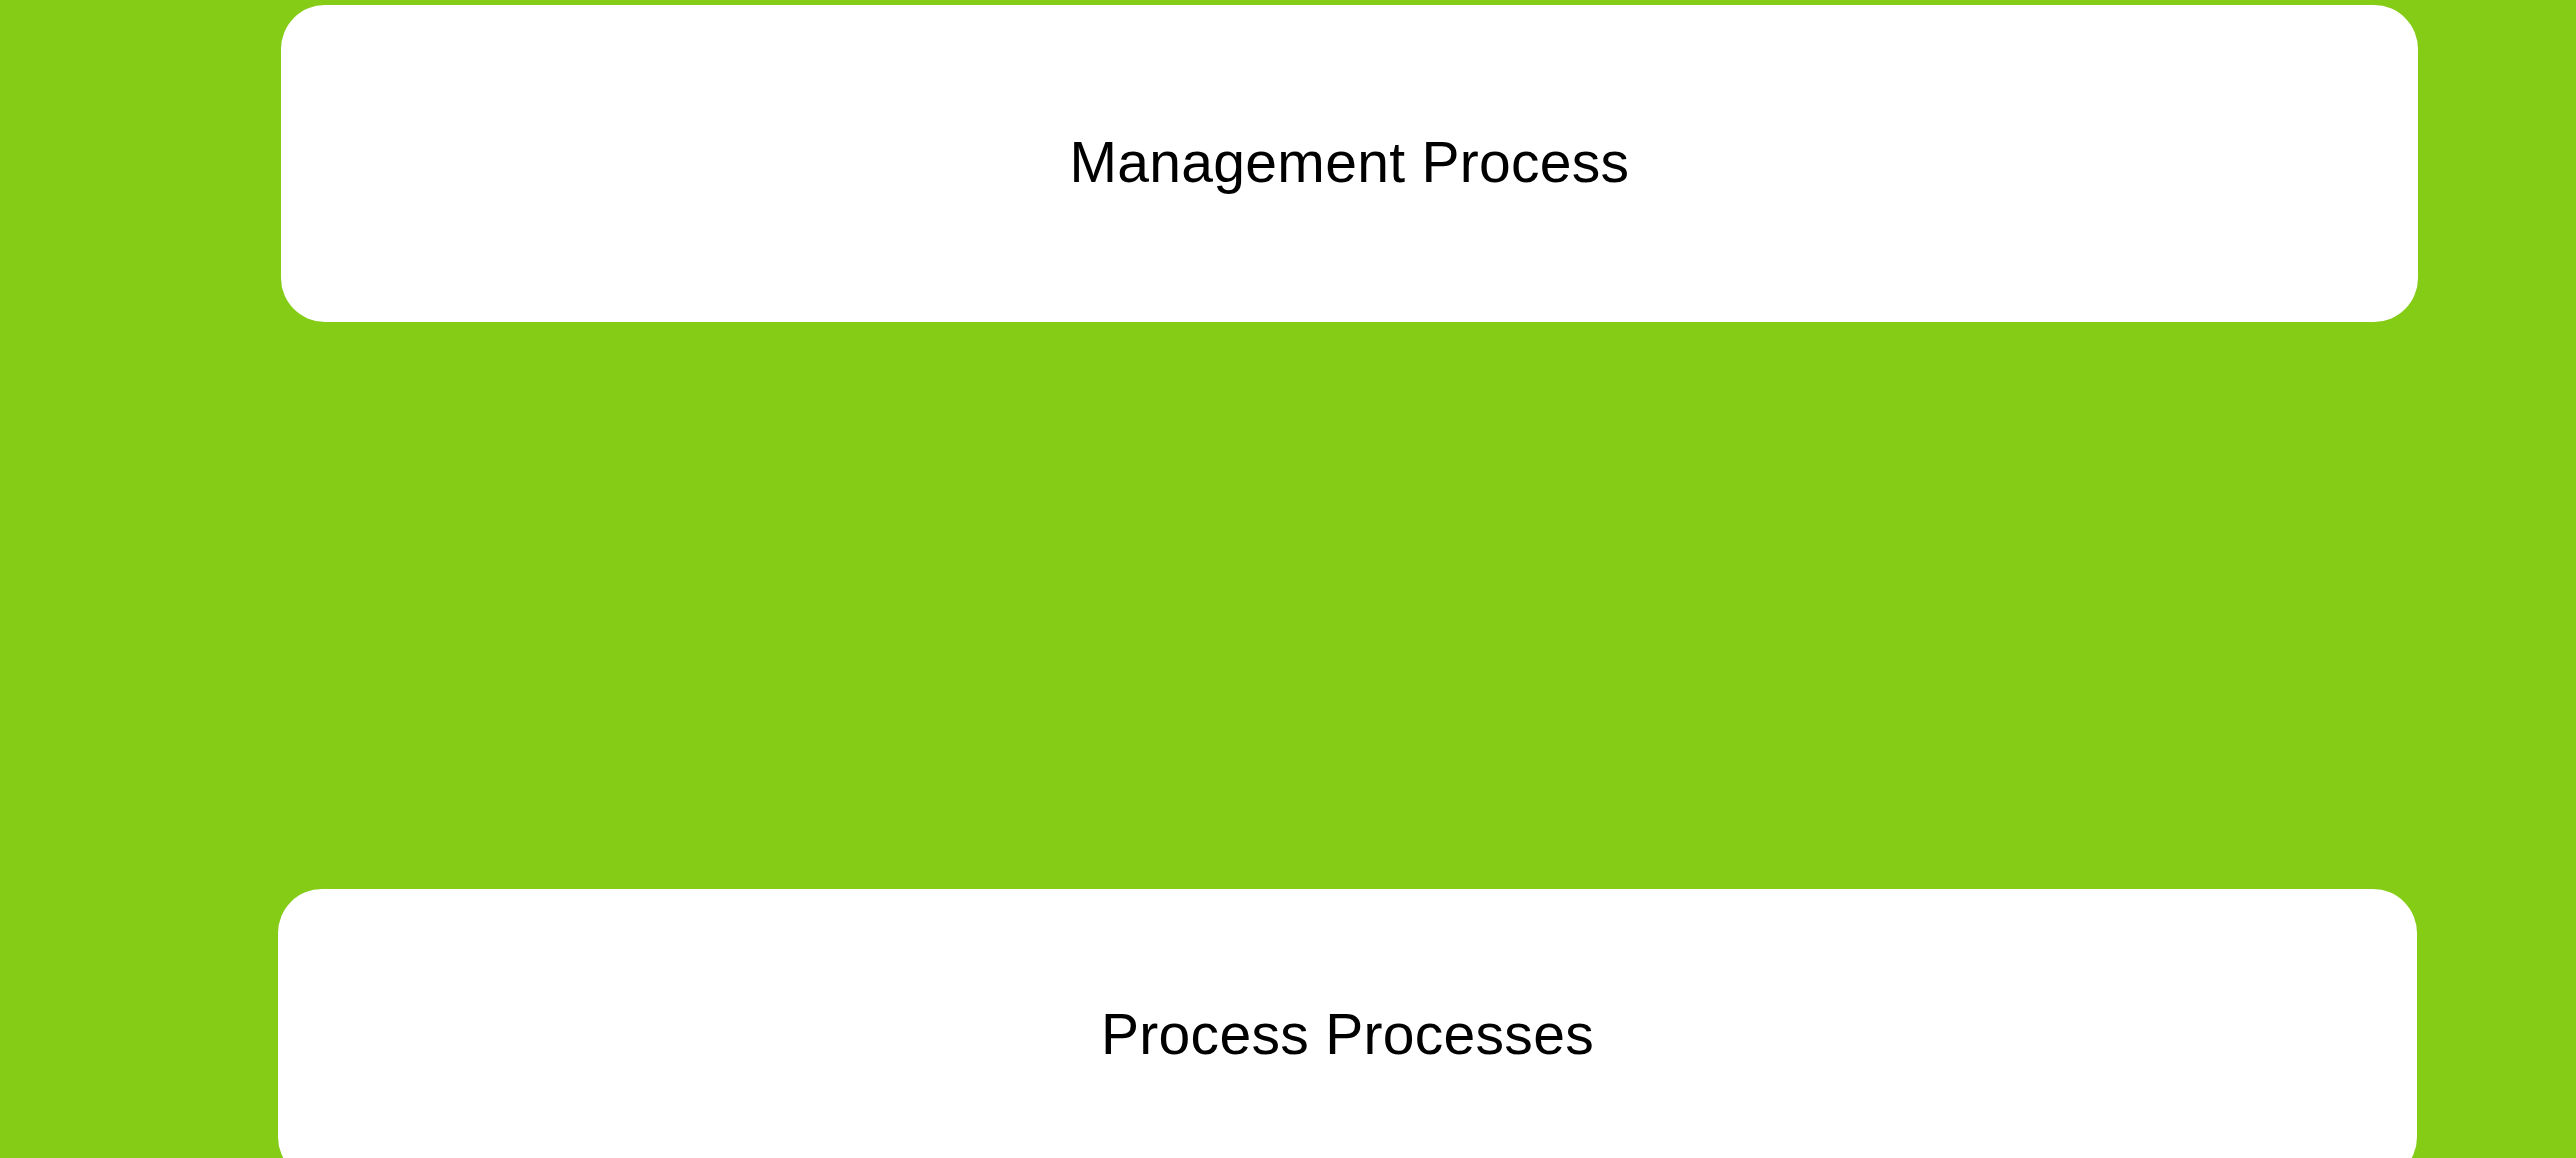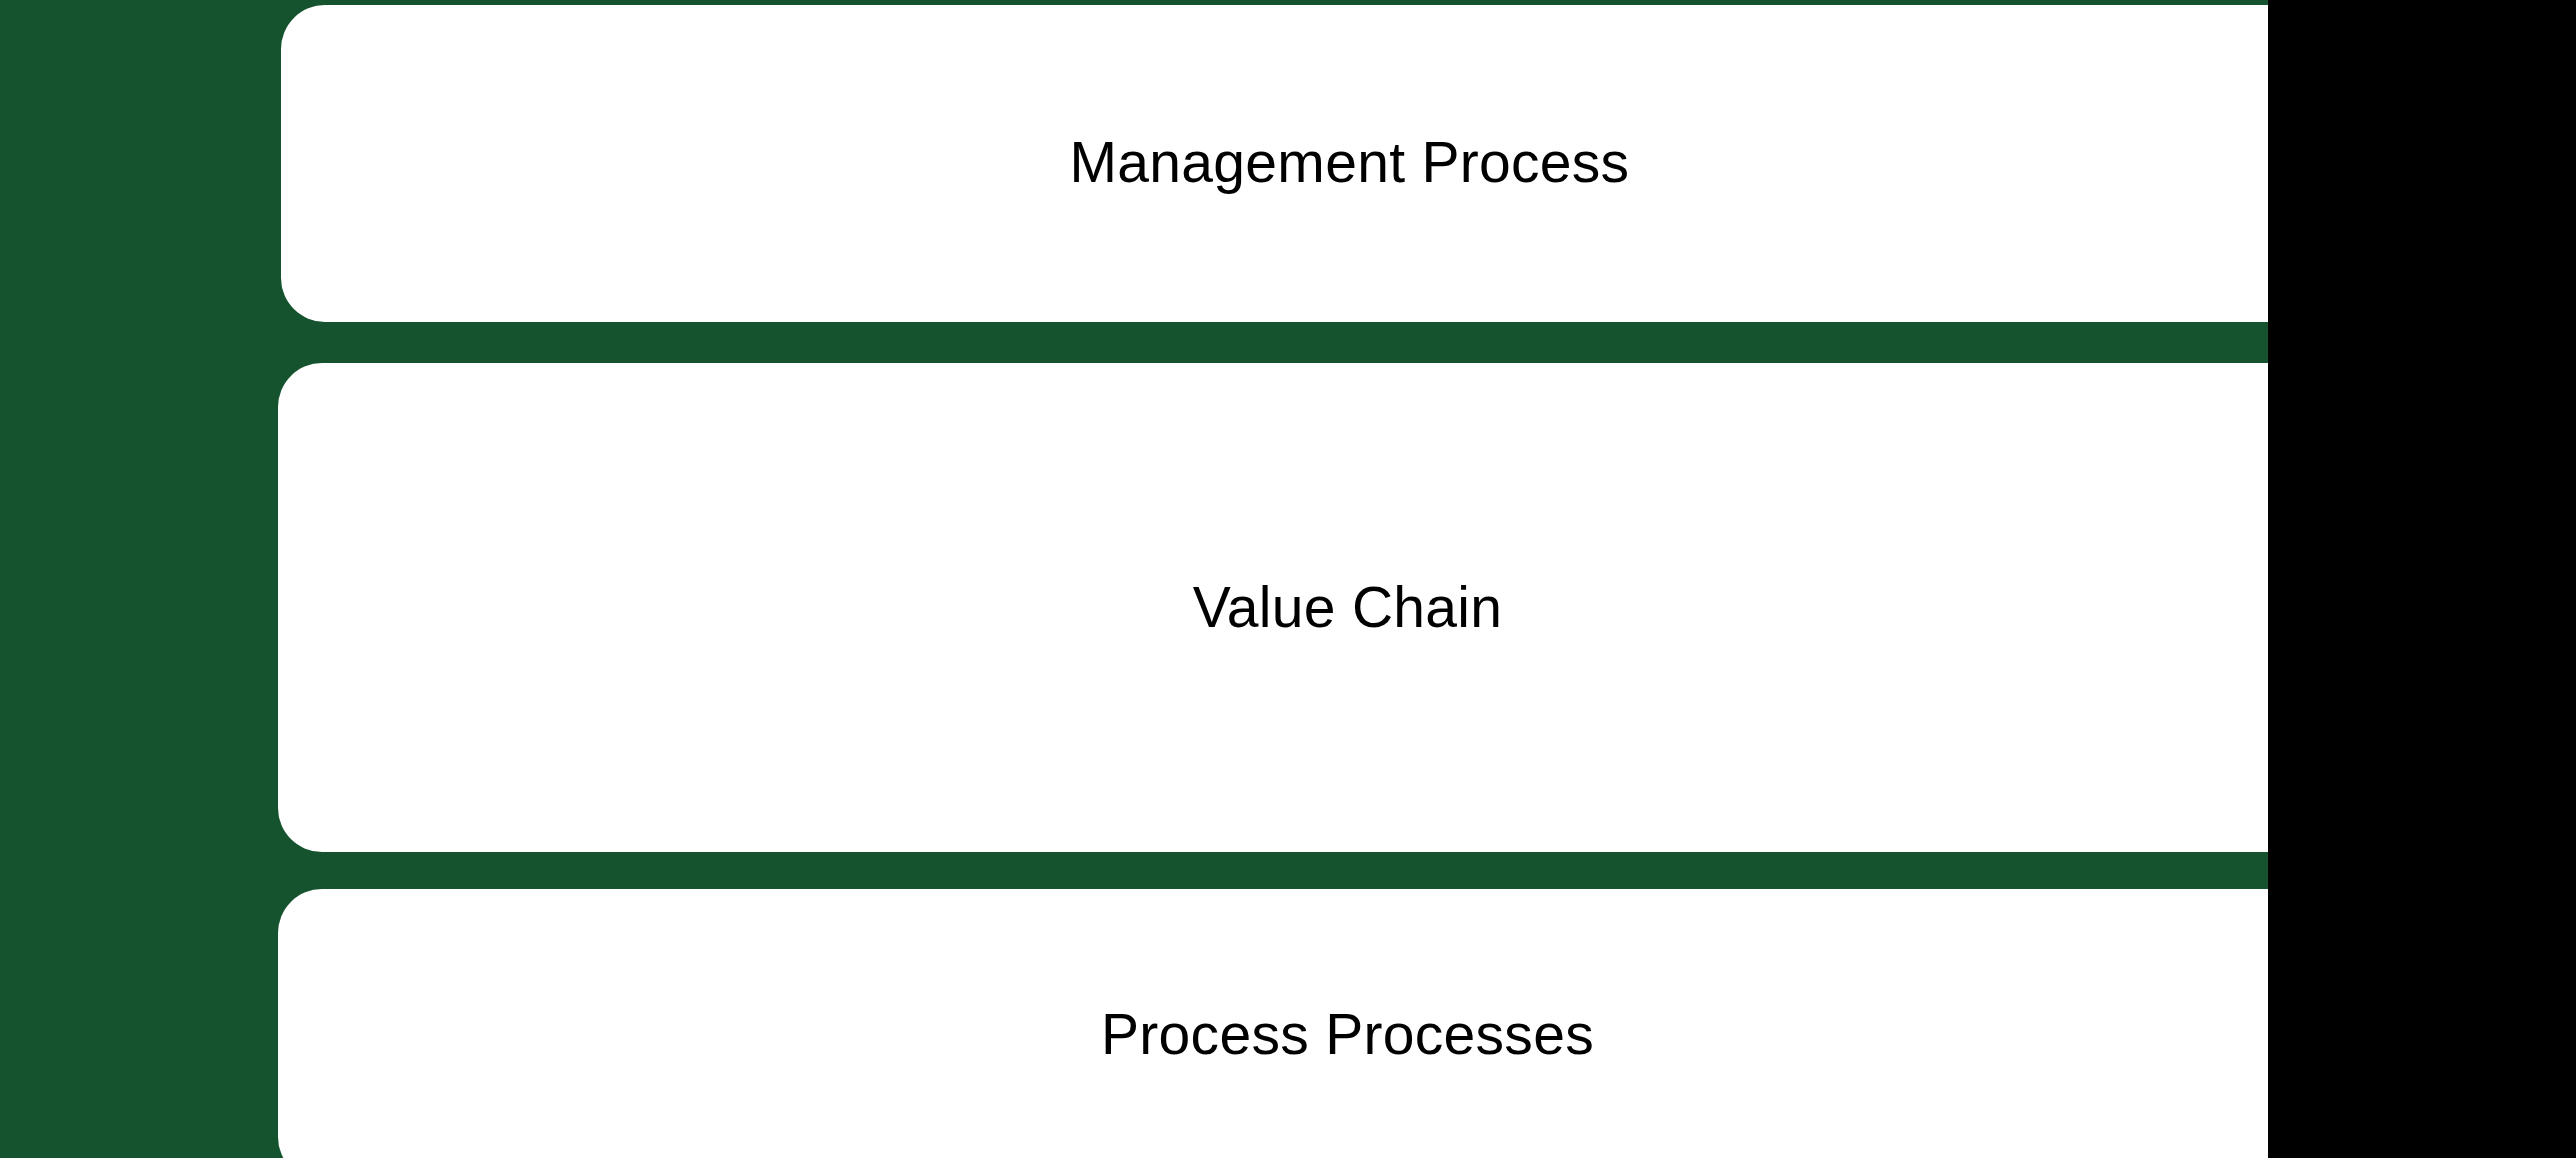--- a/index.html
+++ b/index.html
@@ -10,23 +10,23 @@
   }
 
   body {
     width: 2576px;
     height: 1158px;
     overflow: hidden;
   }
 
   #canvas {
     position: relative;
-    width: 2268px;
+    width: 2576px;
     height: 1158px;
-    background: #14532d;
+    background: #84cc16;
     overflow: hidden;
   }
 
   .process-band {
     position: absolute;
     background: #FFFFFF;
     border-radius: 44px;
     box-sizing: border-box;
     display: flex;
     align-items: center;
@@ -71,22 +71,19 @@
 </style>
 </head>
 <body>
 
 <div id="canvas">
 
   <div class="process-band" id="band-management">
     <span class="band-label">Management Process</span>
   </div>
 
-  <div class="process-band" id="band-value-chain">
-    <span class="band-label">Value Chain</span>
-  </div>
 
   <div class="process-band" id="band-support">
     <span class="band-label">Process Processes</span>
   </div>
 
 </div>
 
 
 </body></html>

